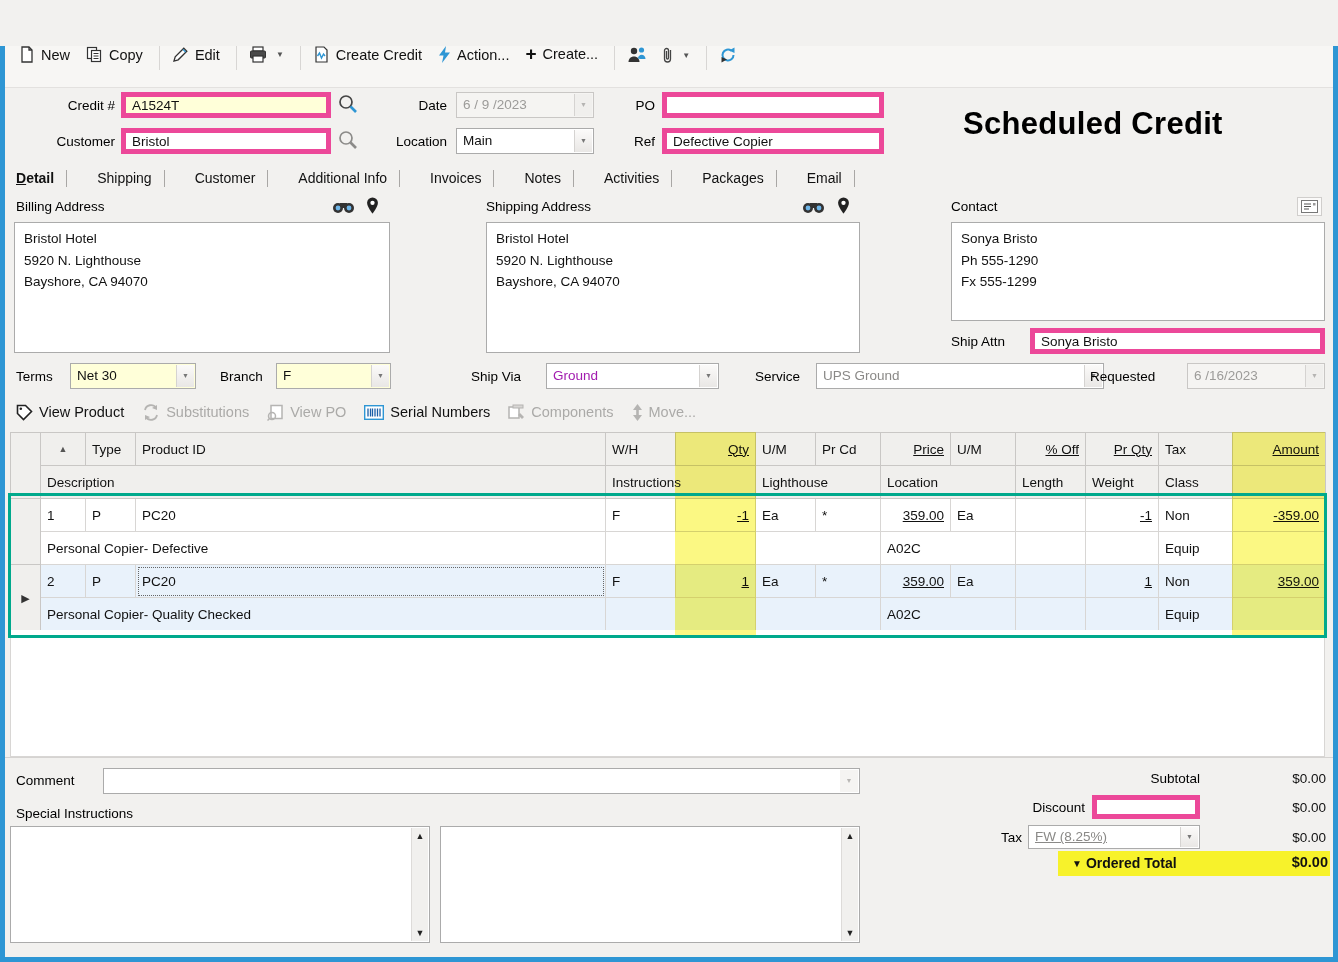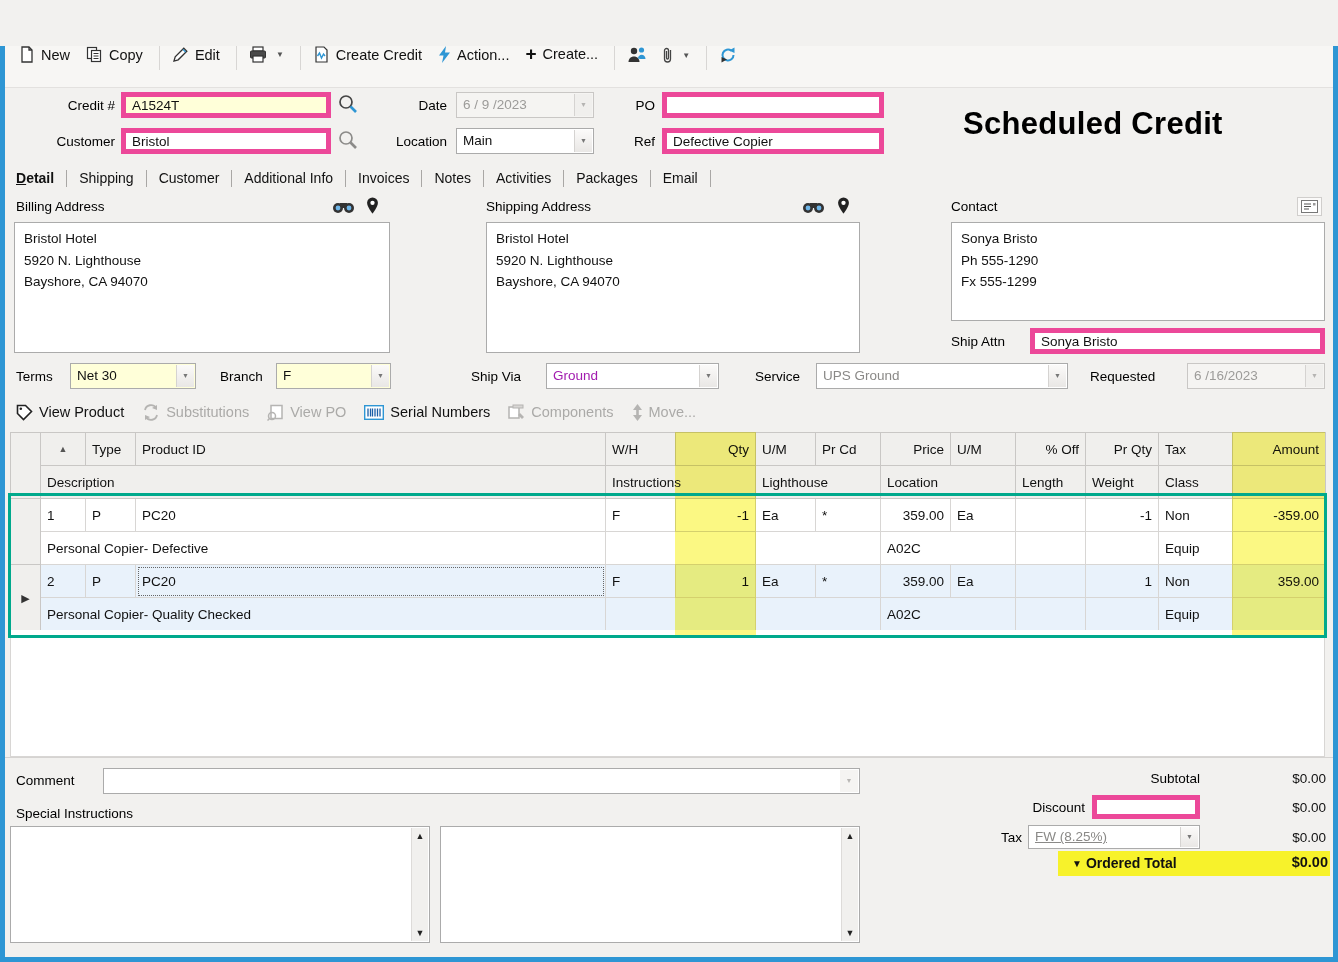--- a/index.html
+++ b/index.html
@@ -37,21 +37,21 @@
   .tinput.yellow { background:#FFFFD9; }
   .combo { position:absolute; height:26px; background:#fff; border:1px solid #ABABAB; padding:0 20px 0 6px; line-height:24px; white-space:nowrap; overflow:hidden; }
   .combo.yellow { background:#FFFFD9; }
   .combo.dim { color:#9C9B99; background:#F5F4F2; border-color:#C9C7C5; }
   .combo.gtext { color:#8A8987; }
   .arrbtn { position:absolute; right:1px; top:1px; bottom:1px; width:18px; background:linear-gradient(#FBFAF9,#E9E7E5); border-left:1px solid #D5D3D1; display:flex; align-items:center; justify-content:center; font-size:7px; color:#777; }
   .combo.dim .arrbtn { color:#B5B4B2; background:#F0EFED; }
   .status-banner { position:absolute; left:955px; top:106px; width:372px; font-size:31px; font-weight:bold; color:#000; letter-spacing:.3px;margin-left:8px; }
 
   
-  .tabs { position:absolute; left:14px; top:165px; height:27px; display:flex; align-items:center; }
+  .tabs { position:absolute; left:14px; top:165px; height:27px; display:flex; align-items:center;gap:18px; }
   .tab { padding:0 12px; font-size:14px; border-right:1px solid #A9A7A5; height:17px; line-height:17px; white-space:nowrap; cursor:default; }
   .tab.first { padding-left:2px; font-weight:bold; }
   .tab .accel { text-decoration:underline; }
 
   
   .addr-box { position:absolute; background:#fff; border:1px solid #ABABAB; padding:5px 9px; white-space:pre-line; line-height:1.6; }
   .icon-abs { position:absolute; display:flex; }
   .card-btn { position:absolute; border:1px solid #D0CECC; background:#FBFAF9; padding:2px 3px; display:flex; }
 
   
@@ -59,21 +59,21 @@
   .ltbtn { display:inline-flex; align-items:center; gap:6px; font-size:14.5px; margin-right:18px; font-weight:bold; }
   .ltbtn.plain { font-weight:normal; }
   .ltbtn.dis { color:#ABAAA8; font-weight:normal; }
 
   
   table.grid { position:absolute; left:10px; top:432px; border-collapse:collapse; table-layout:fixed; width:1315px; font-size:13.5px; background:#fff; }
   table.grid th, table.grid td { border:1px solid #C9C7C5; height:33px; padding:0 6px; overflow:hidden; white-space:nowrap; font-weight:normal; text-align:left; }
   table.grid thead th { background:#F0EFED; }
   table.grid td { border-color:#D8D6D4; }
   table.grid .sel { background:#F0EFED; border-color:#C9C7C5; text-align:center; padding:0; }
-  table.grid .cr { text-align:right; }
+  table.grid .cr { text-align:right;text-decoration:underline; }
   tr.grp2 td { background:#E9F2FB; }
   .sort-ico { font-size:9px; color:#555; display:block; text-align:center; }
   .row-ind { font-size:11px; color:#333; }
   td.focus { outline:1.5px dotted #666; outline-offset:-3px; }
 
   
   .hl { position:absolute; background:rgba(247,242,30,.55); mix-blend-mode:multiply; pointer-events:none; }
   .hl.qty { left:675px; top:432px; width:81px; height:205px; }
   .hl.amt { left:1232px; top:432px; width:93px; height:205px; }
   .annot { position:absolute; left:8px; top:493px; width:1319px; height:145px; border:3px solid #00A98C; pointer-events:none; }
@@ -283,21 +283,21 @@
   <div class="combo yellow" style="left:276px; top:363px; width:115px;">
     <span>F</span>
     <span class="arrbtn">▼</span>
   </div>
   <div class="lbl" style="left:471px; top:369px;">Ship Via</div>
   <div class="combo" style="left:546px; top:363px; width:173px;">
     <span style="color:#a21caf">Ground</span>
     <span class="arrbtn">▼</span>
   </div>
   <div class="lbl" style="left:755px; top:369px;">Service</div>
-  <div class="combo gtext" style="left:816px; top:363px; width:252px;">
+  <div class="combo gtext" style="left:816px; top:363px; width:288px;">
     <span>UPS Ground</span>
     <span class="arrbtn">▼</span>
   </div>
   <div class="lbl" style="left:1090px; top:369px;">Requested</div>
   <div class="combo dim" style="left:1187px; top:363px; width:138px;">
     <span>6 /16/2023</span>
     <span class="arrbtn">▼</span>
   </div>
 
   <div class="line-toolbar">

